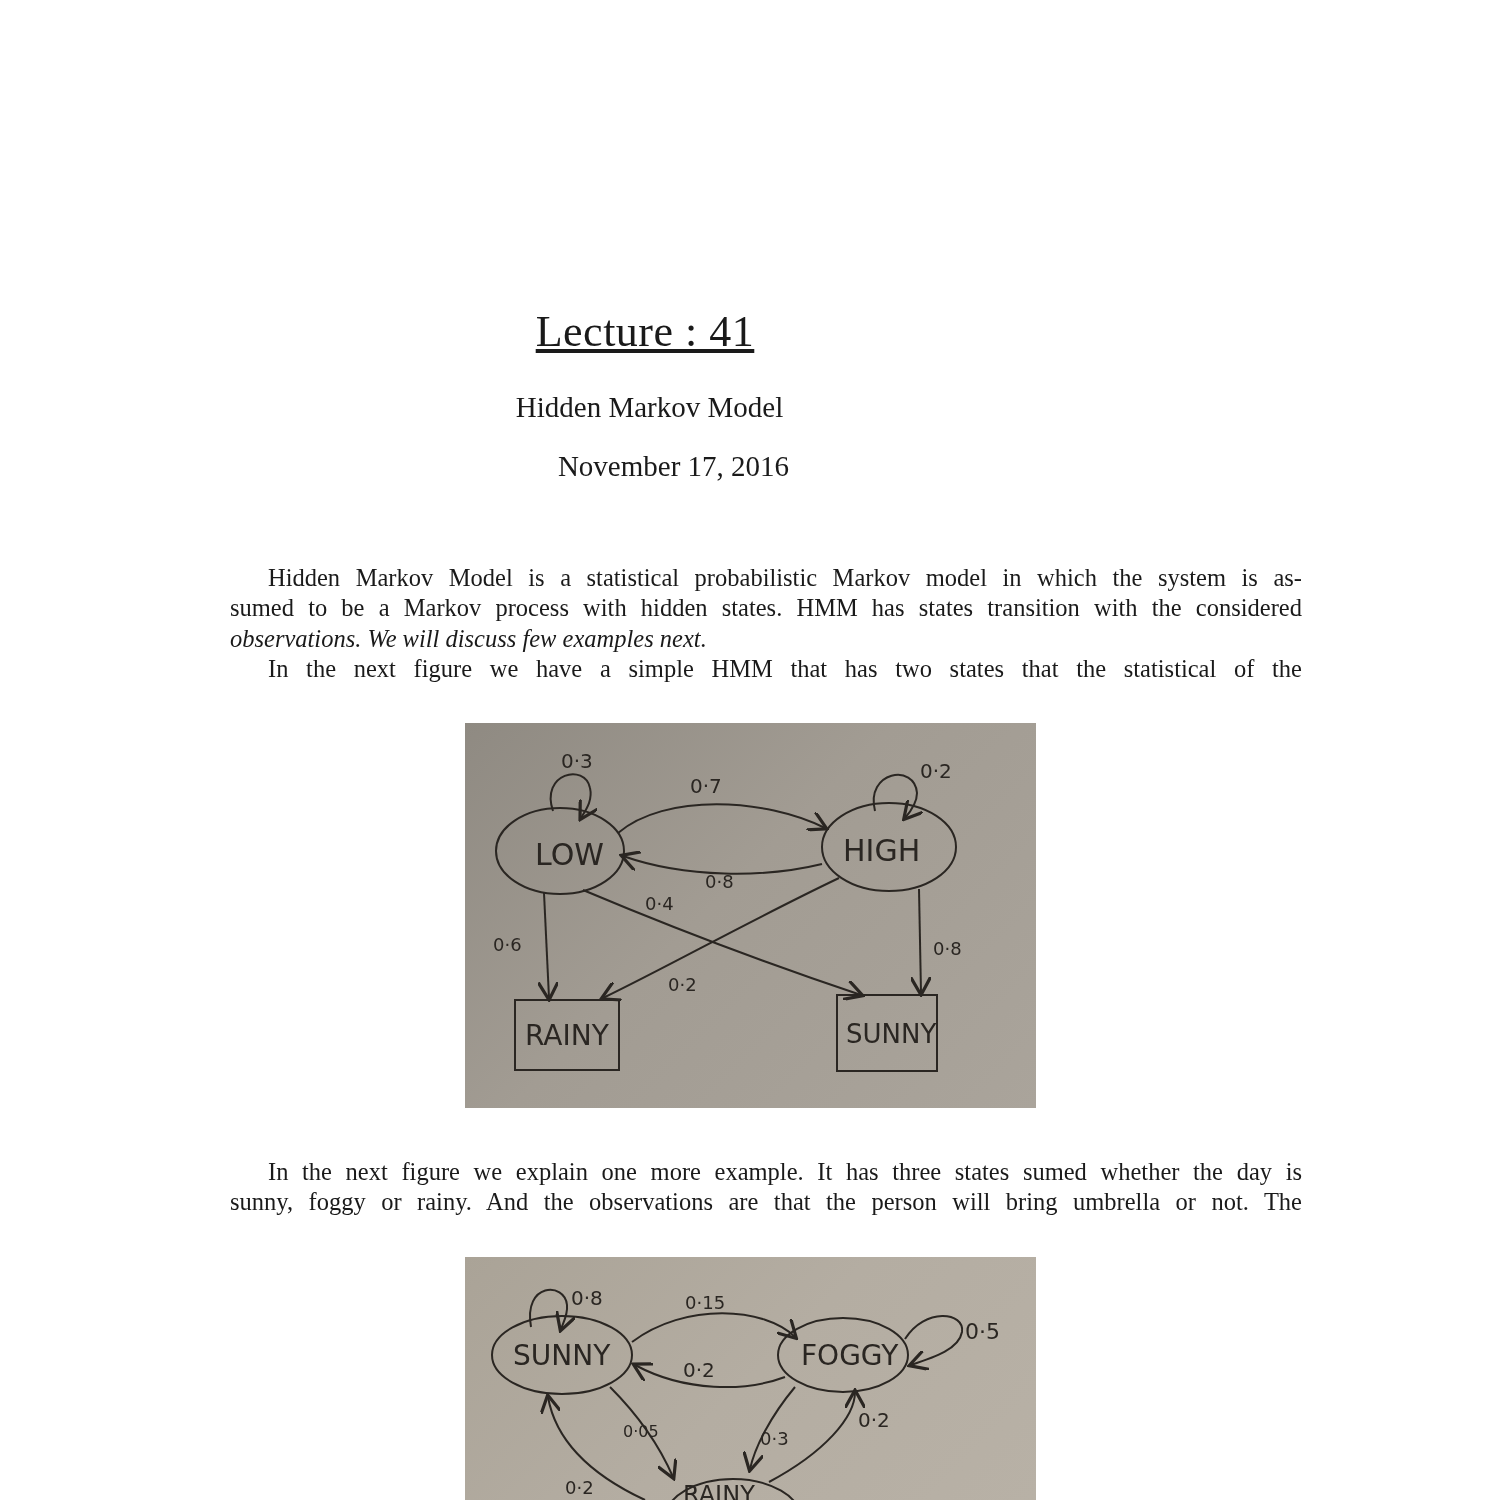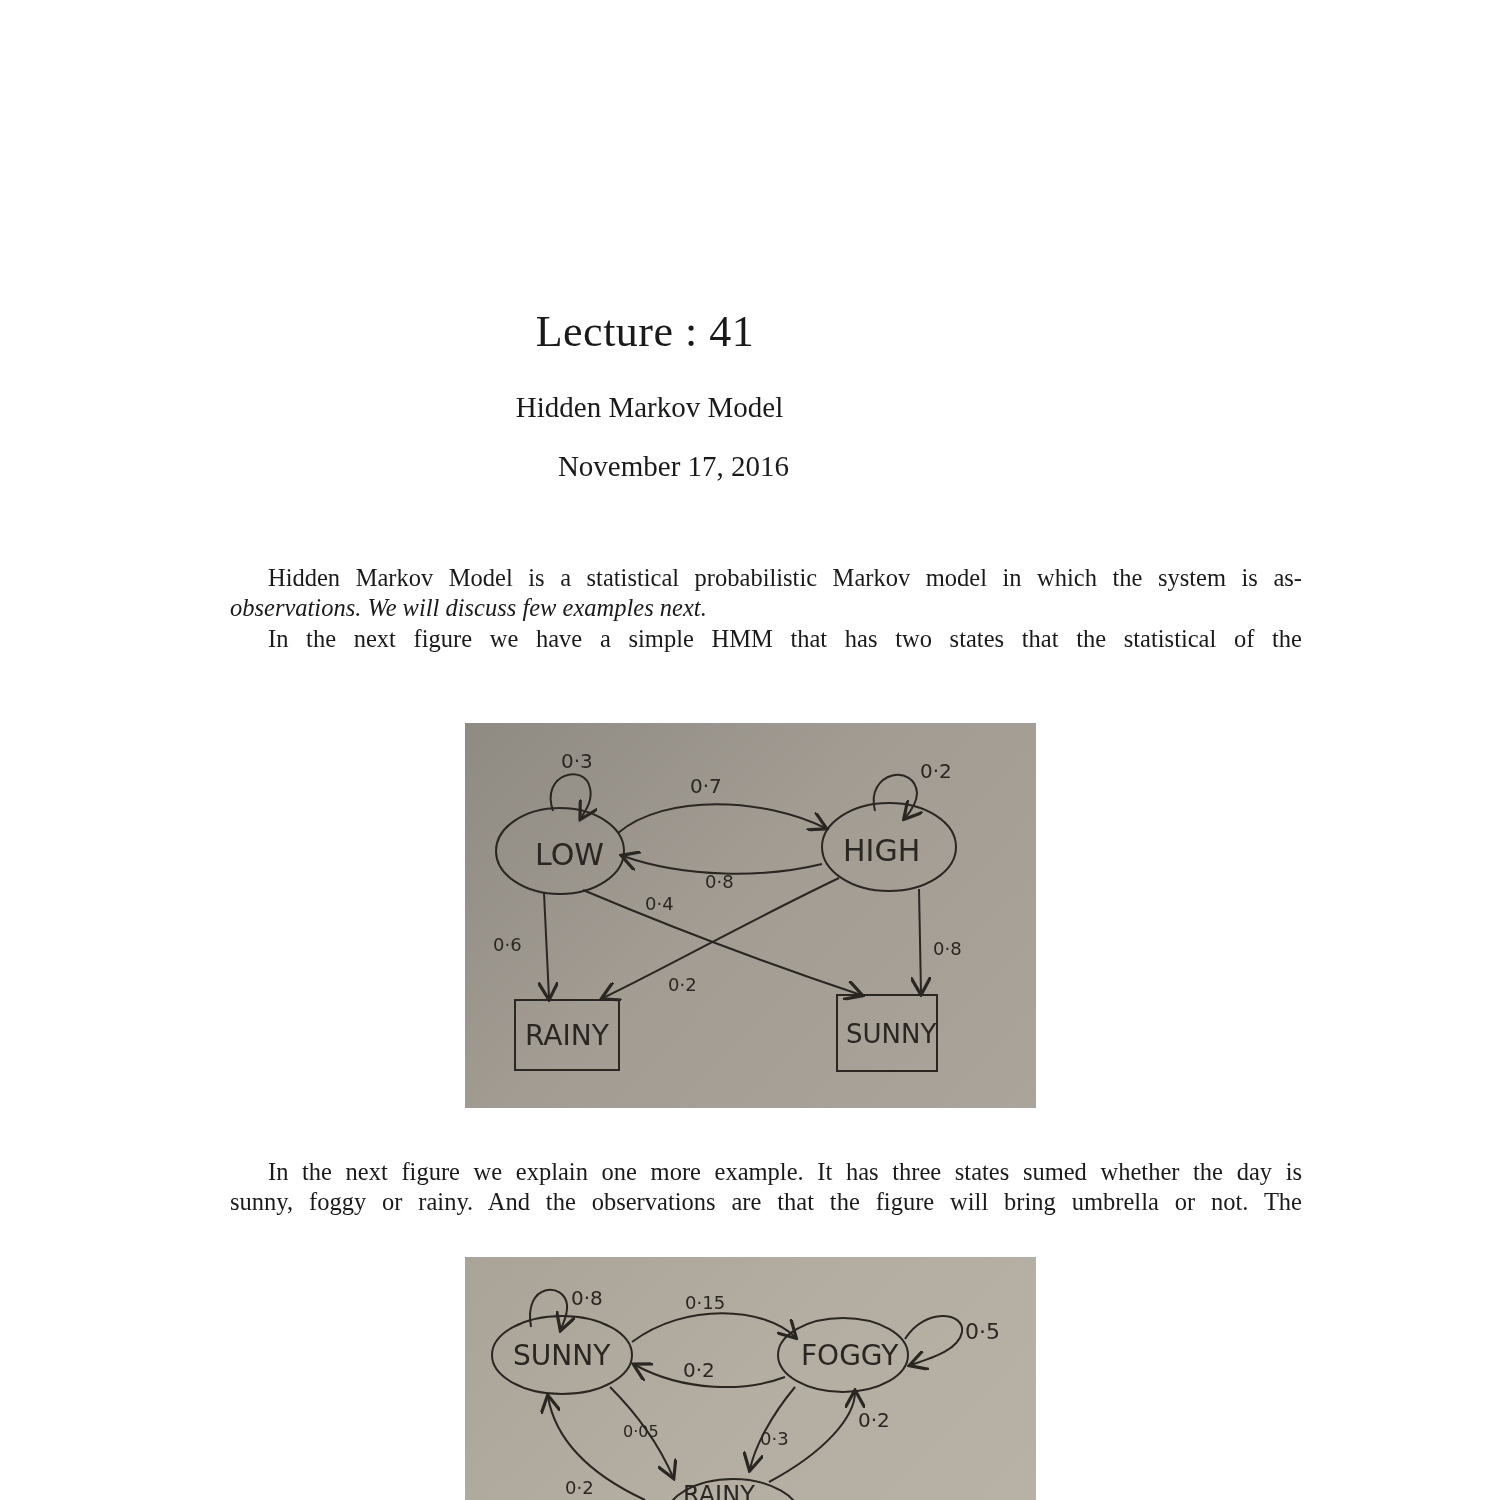--- a/index.html
+++ b/index.html
@@ -1,19 +1,19 @@
 <!DOCTYPE html>
 <html><head>
 <meta charset="utf-8">
 <style>
   html, body { margin: 0; padding: 0; background: #ffffff; }
   body { width: 1500px; height: 1500px; position: relative; overflow: hidden;
          font-family: "DejaVu Serif", "Liberation Serif", serif; color: #1a1a1a; }
   .title { position: absolute; left: 0; width: 1290px; top: 306px; text-align: center;
-           font-family: "Liberation Serif", serif; font-size: 44px; letter-spacing: 0.5px; }
+           font-family: "Liberation Serif", serif; font-size: 44px; letter-spacing: 0.5px; text-decoration: underline; }
   .subtitle { position: absolute; left: 0; width: 1299px; top: 391px; text-align: center;
               font-family: "Liberation Serif", serif; font-size: 29px; }
   .date { position: absolute; left: 0; width: 1347px; top: 450px; text-align: center;
           font-family: "Liberation Serif", serif; font-size: 29px; }
   .para { position: absolute; left: 214px; width: 1072px; font-family: "Liberation Serif", serif;
           font-size: 24.5px; line-height: 30.4px; text-align: justify; margin: 16px; }
   .para .line { display: block; text-align: justify; text-align-last: justify; white-space: nowrap; }
   .para .line.last { text-align-last: left; font-style: italic; }
   .para .line.indent { padding-left: 38px; }
   .p1 { top: 547px; }
@@ -29,20 +29,21 @@
 </style>
 </head>
 <body>
 
 <div class="title">Lecture : 41</div>
 <div class="subtitle">Hidden Markov Model</div>
 <div class="date">November 17, 2016</div>
 
 <div class="para p1">
   <span class="line indent">Hidden Markov Model is a statistical probabilistic Markov model in which the system is as-</span>
+  <span class="line">sumed to be a Markov process with hidden states. HMM has states transition with the considered</span>
   <span class="line last">observations. We will discuss few examples next.</span>
   <span class="line indent">In the next figure we have a simple HMM that has two states that the statistical of the</span>
 </div>
 
 <div class="figure fig1">
   <svg width="571" height="385" viewBox="0 0 571 385">
     <defs>
       <marker id="ah" markerWidth="10" markerHeight="10" refX="8" refY="5" orient="auto">
         <path d="M0,0 L9,5 L0,10" fill="none" stroke="#2a2622" stroke-width="1.6"></path>
       </marker>
@@ -80,21 +81,21 @@
     <path class="stroke" d="M374,155 C280,200 210,240 138,275" marker-end="url(#ah)"></path>
     <text class="hand" x="203" y="268" font-size="18">0·2</text>
 
     <path class="stroke" d="M454,166 L456,270" marker-end="url(#ah)"></path>
     <text class="hand" x="468" y="232" font-size="18">0·8</text>
   </svg>
 </div>
 
 <div class="para p3">
   <span class="line indent">In the next figure we explain one more example. It has three states sumed whether the day is</span>
-  <span class="line">sunny, foggy or rainy. And the observations are that the figure will bring umbrella or not. The</span>
+  <span class="line">sunny, foggy or rainy. And the observations are that the person will bring umbrella or not. The</span>
 </div>
 
 <div class="figure fig2">
   <svg width="571" height="243" viewBox="0 0 571 243">
     <defs>
       <marker id="ah2" markerWidth="10" markerHeight="10" refX="8" refY="5" orient="auto">
         <path d="M0,0 L9,5 L0,10" fill="none" stroke="#2a2622" stroke-width="1.6"></path>
       </marker>
     </defs>
 

